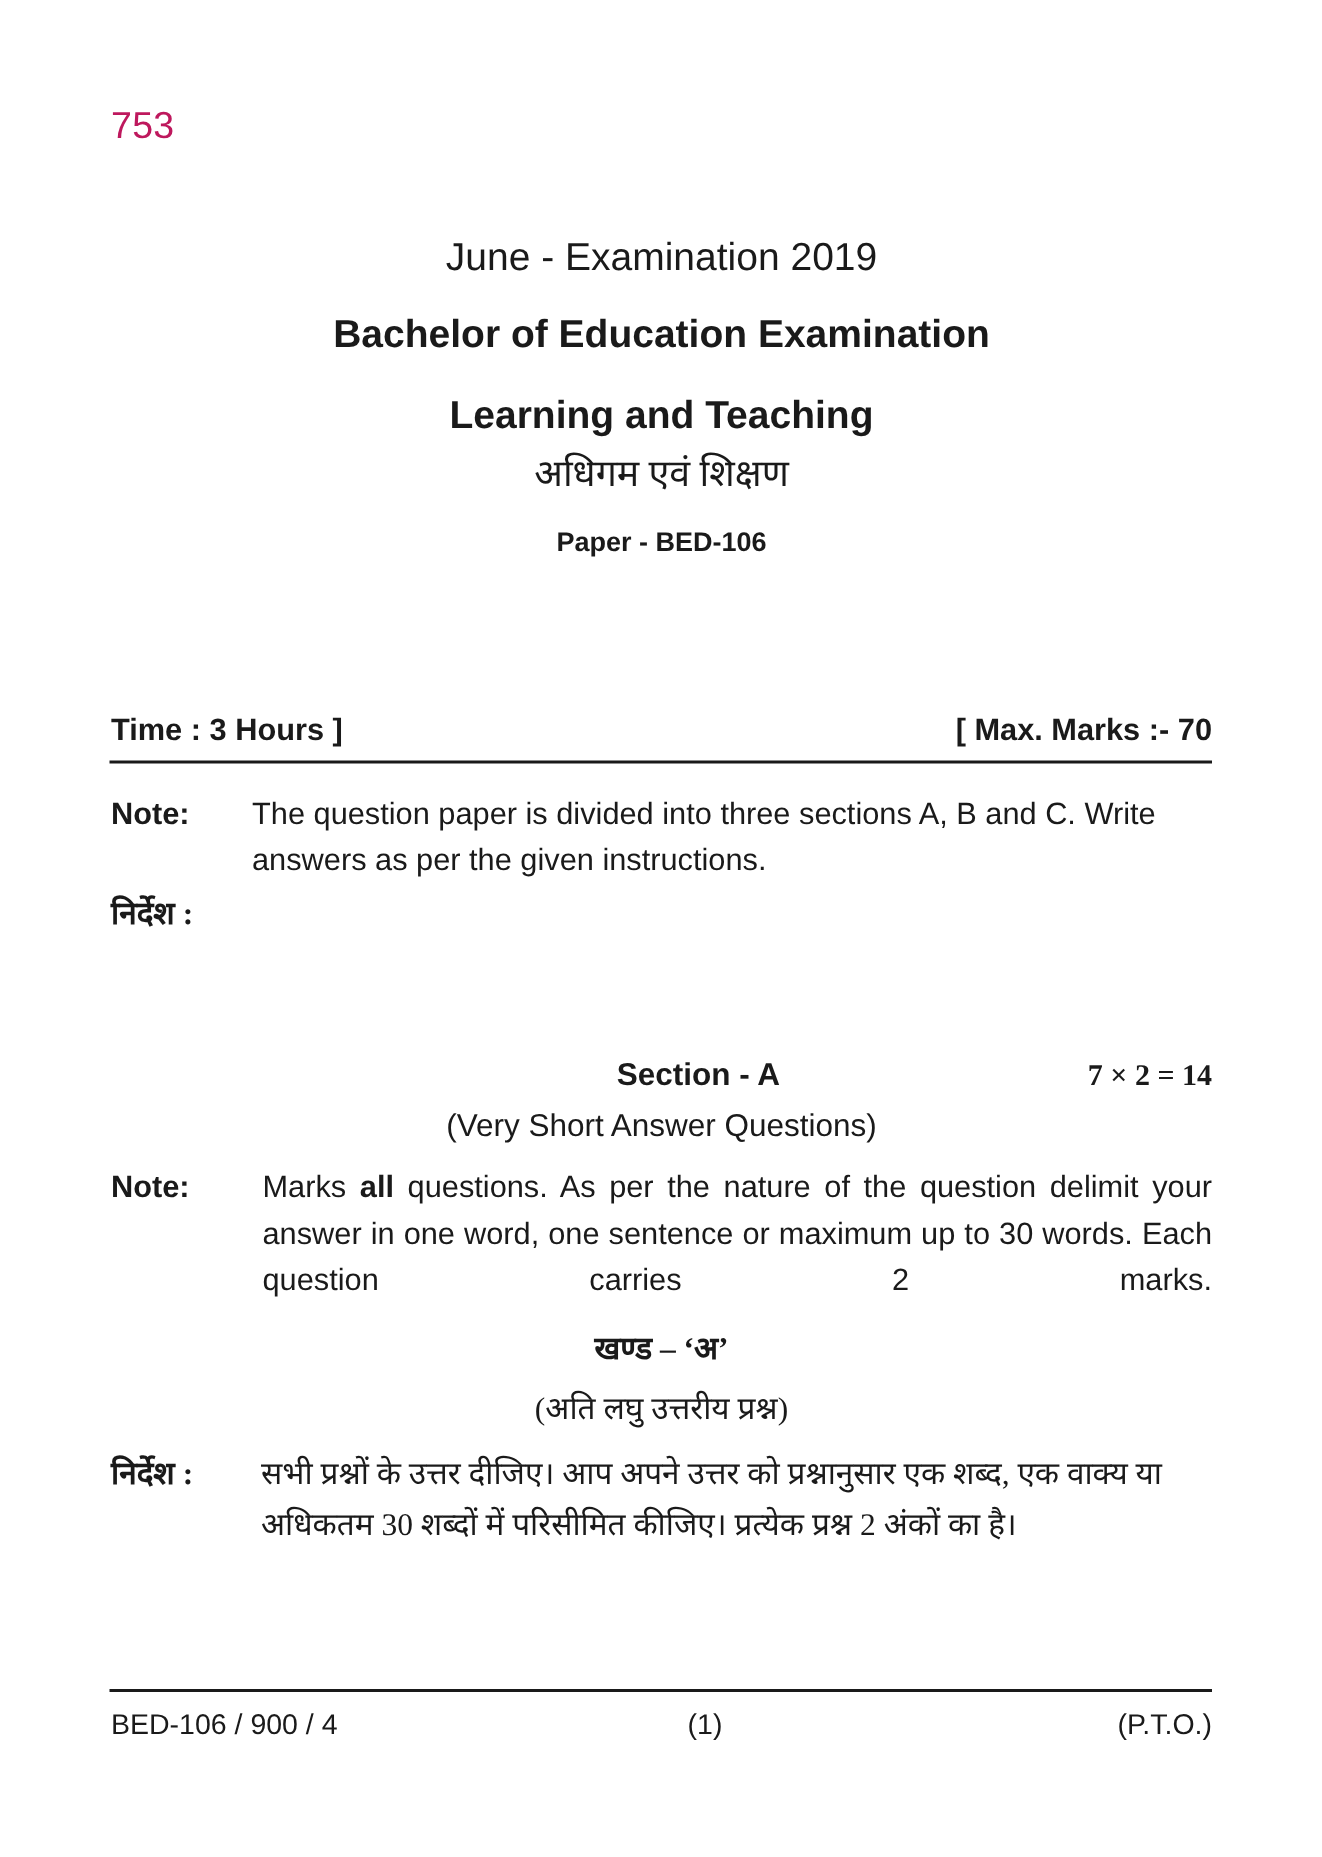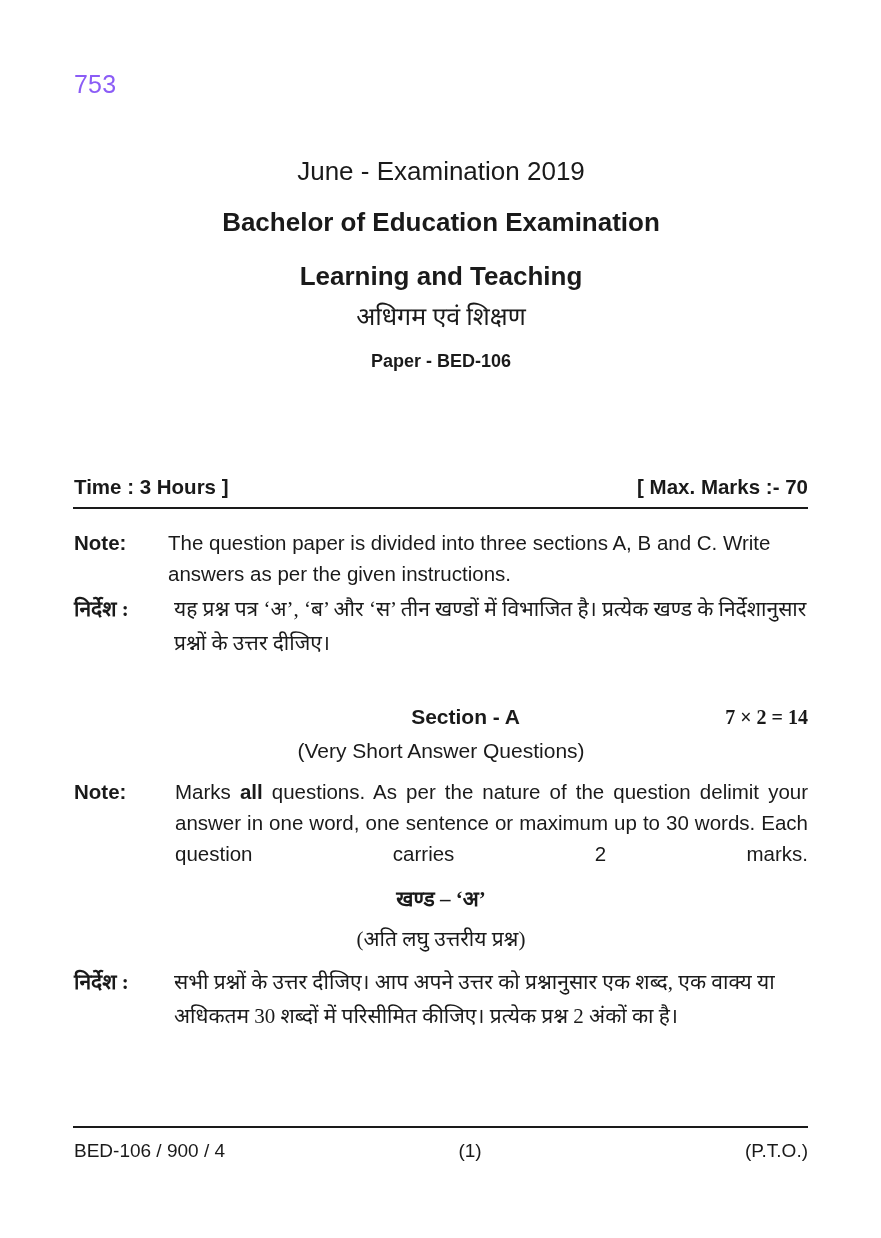--- a/index.html
+++ b/index.html
@@ -22,21 +22,21 @@
     box-sizing: border-box;
   }
 
   
   .rollno {
     position: absolute;
     left: 74px;
     top: 70px;
     font-size: 25px;
     letter-spacing: 0.2px;
-    color: #8b5cf6;
+    color: #be185d;
   }
 
   
   .titles {
     position: absolute;
     left: 74px;
     top: 132px;
     width: 734px;
     text-align: center;
   }
@@ -234,21 +234,20 @@
   </div>
   <div class="rule rule-top"></div>
 
   <div class="block note-en blk-note1">
     <span class="lbl">Note:</span>
     <span class="body-txt">The question paper is divided into three sections A, B and C. Write answers as per the given instructions.</span>
   </div>
 
   <div class="block note-hi blk-nird1">
     <span class="lbl">निर्देश :</span>
-    <span class="body-txt">यह प्रश्न पत्र ‘अ’, ‘ब’ और ‘स’ तीन खण्डों में विभाजित है। प्रत्येक खण्ड के निर्देशानुसार प्रश्नों के उत्तर दीजिए।</span>
   </div>
 
   <div class="section-head">
     <span class="section-title">Section - A</span>
     <span class="section-marks">7 × 2 = 14</span>
   </div>
   <div class="section-sub">(Very Short Answer Questions)</div>
 
   <div class="block note-en note-en-a blk-note2">
     <span class="lbl">Note:</span>

